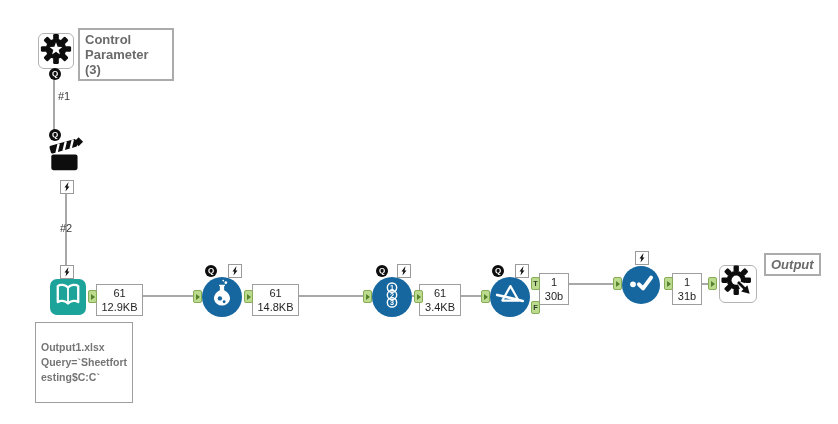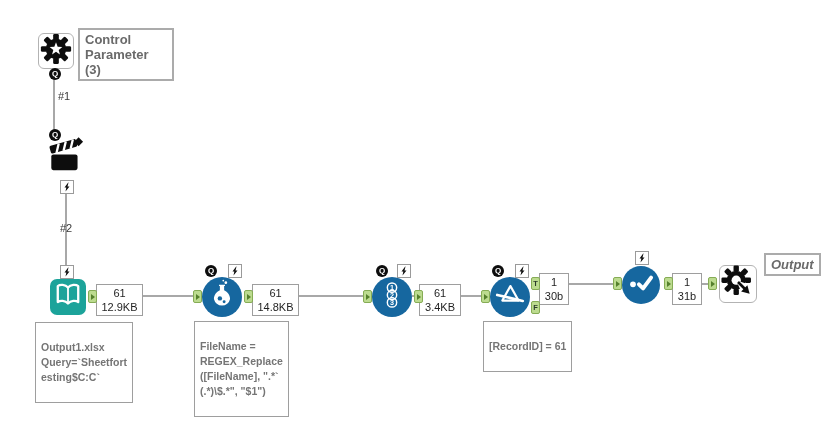--- a/index.html
+++ b/index.html
@@ -134,24 +134,20 @@
       </svg>
     </span>
   </div>
   <div class="anchor" style="left:244px;top:290px;">
       <span class="tri"></span>
     </div>
   <div class="badge" style="left:252px;top:284px;width:41px;">
     <div>61</div>
     <div>14.8KB</div>
   </div>
-  <div class="annotation" style="left:194px;top:321px;">FileName =
-REGEX_Replace
-([FileName], ".*`
-(.*)\$.*", "$1")</div>
 
   <div class="q-anchor" style="left:376px;top:265px;">Q</div>
   <div class="bolt" style="left:397px;top:264px;">
     <svg width="10" height="10" viewBox="0 0 12 12">
         <path d="M7.4 0.6 L3 6.6 h2.2 L4.2 11.4 L9 5.4 H6.6 L7.8 0.6 Z" fill="#111"></path>
       </svg>
   </div>
   <div class="anchor" style="left:363px;top:290px;">
       <span class="tri"></span>
     </div>
@@ -191,21 +187,20 @@
         <path d="M20.5 9.5 L30 26.5 L11 26.5 Z" fill="none" stroke="#fff" stroke-width="2.6" stroke-linejoin="round"></path>
       </svg>
     </span>
   </div>
   <div class="anchor tf" style="left:531px;top:277px;">T</div>
   <div class="anchor tf" style="left:531px;top:301px;">F</div>
   <div class="badge" style="left:539px;top:273px;width:24px;">
     <div>1</div>
     <div>30b</div>
   </div>
-  <div class="annotation" style="left:483px;top:321px;">[RecordID] = 61</div>
 
   <div class="bolt" style="left:635px;top:251px;">
     <svg width="10" height="10" viewBox="0 0 12 12">
         <path d="M7.4 0.6 L3 6.6 h2.2 L4.2 11.4 L9 5.4 H6.6 L7.8 0.6 Z" fill="#111"></path>
       </svg>
   </div>
   <div class="anchor" style="left:613px;top:277px;">
       <span class="tri"></span>
     </div>
   <div class="tool-circle sm" style="left:622px;top:266px;">

